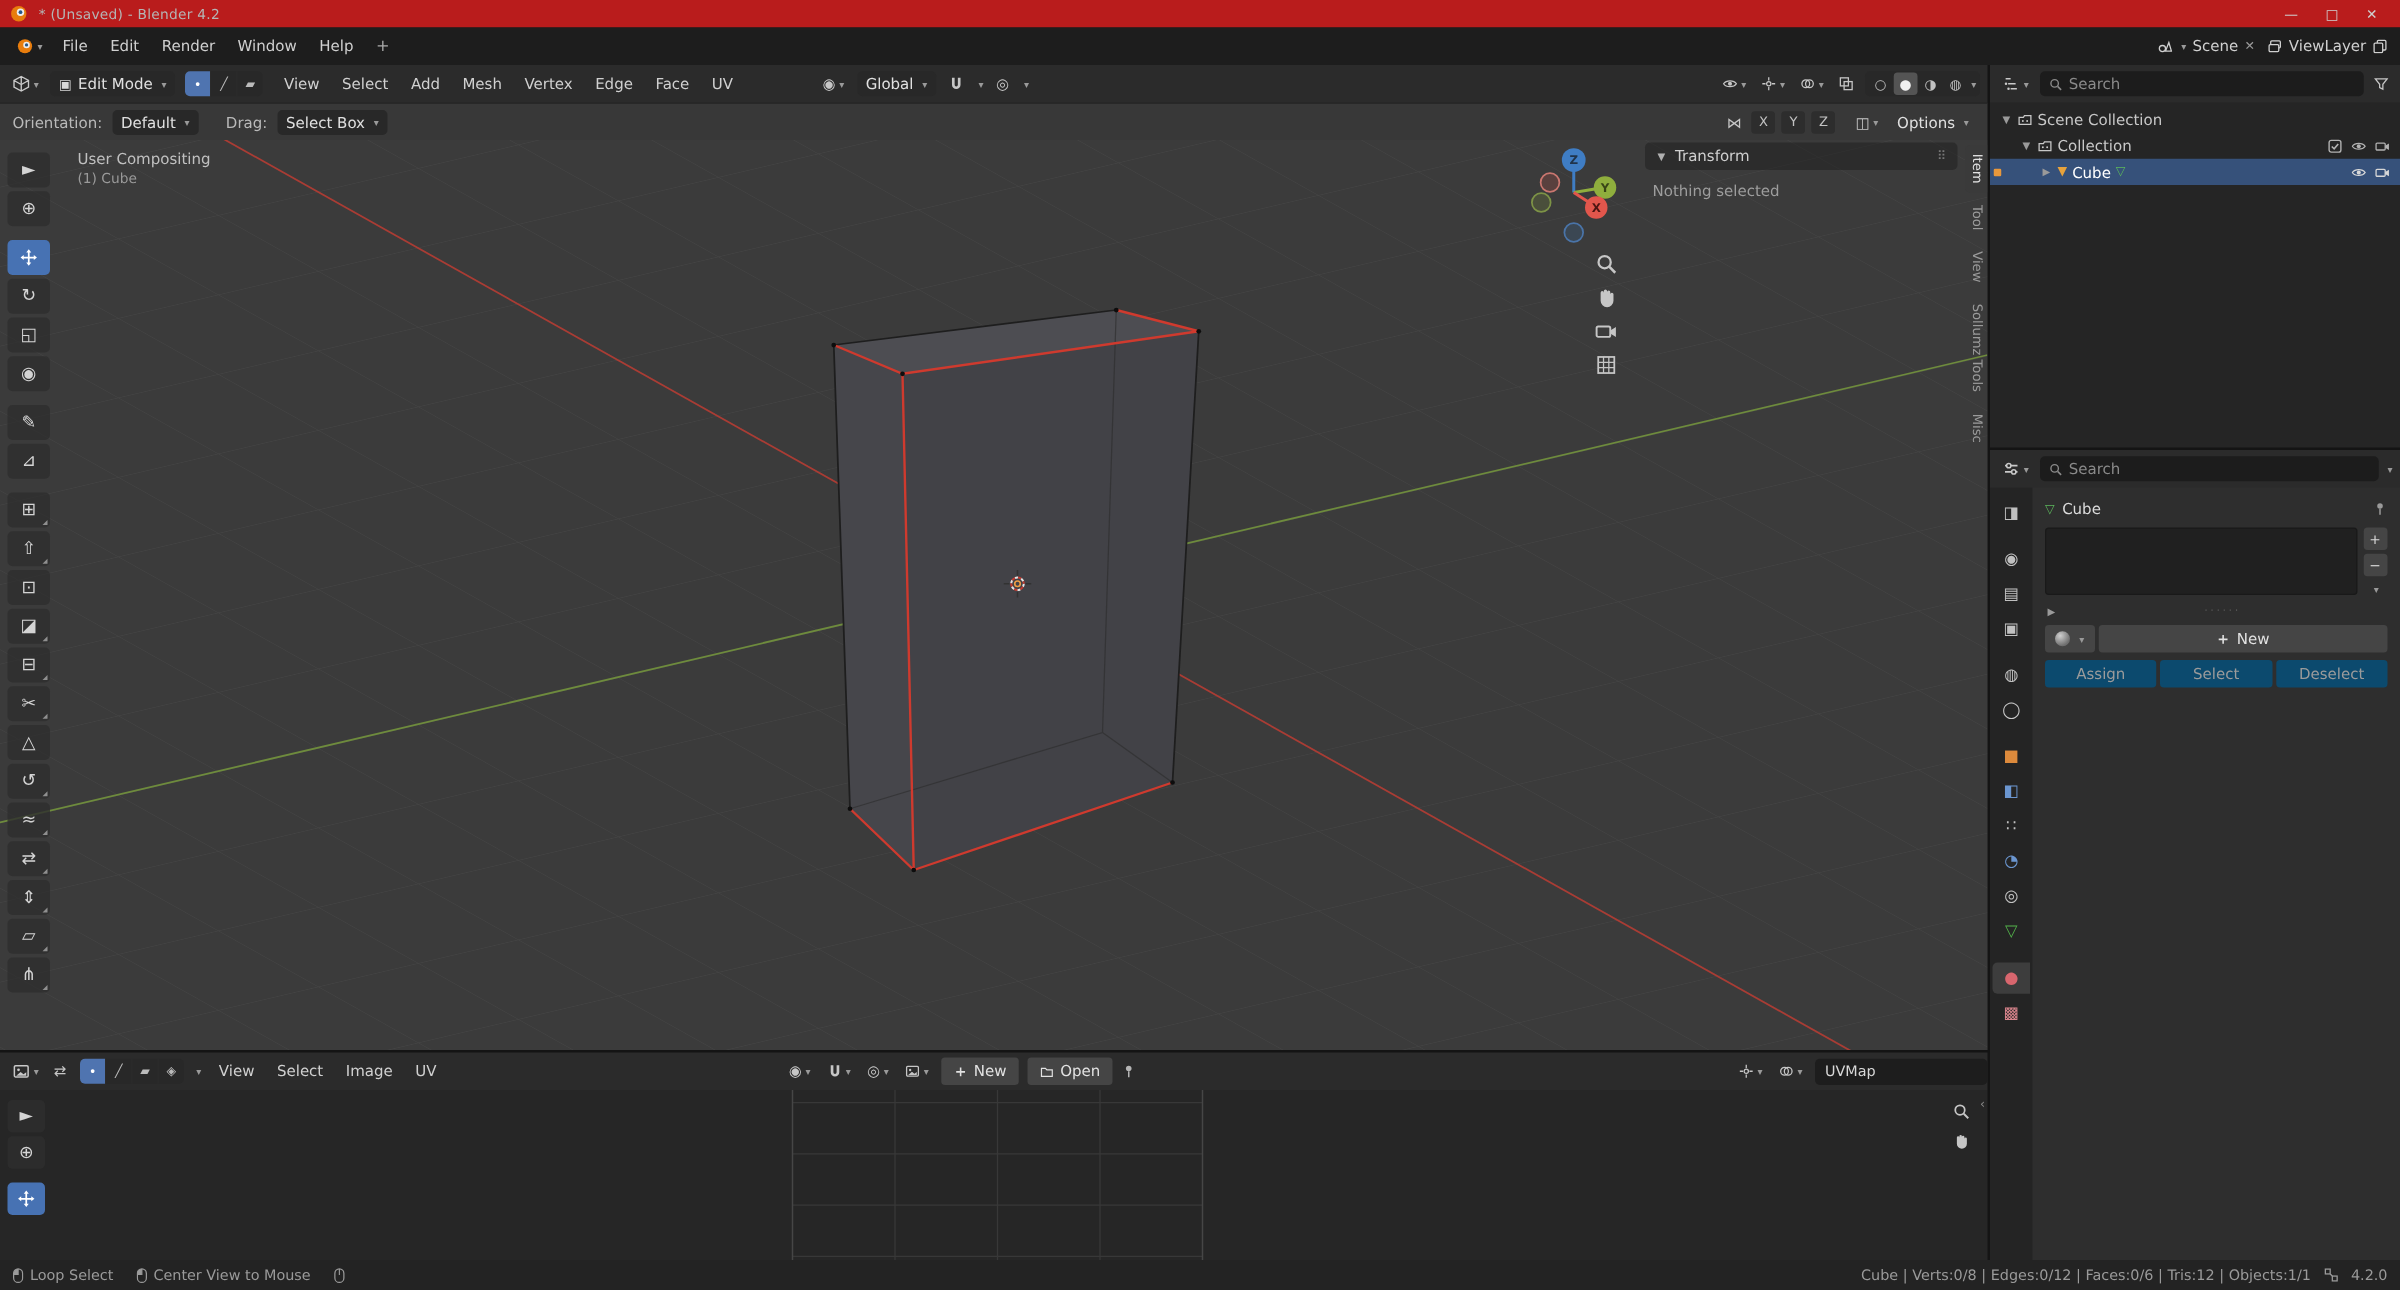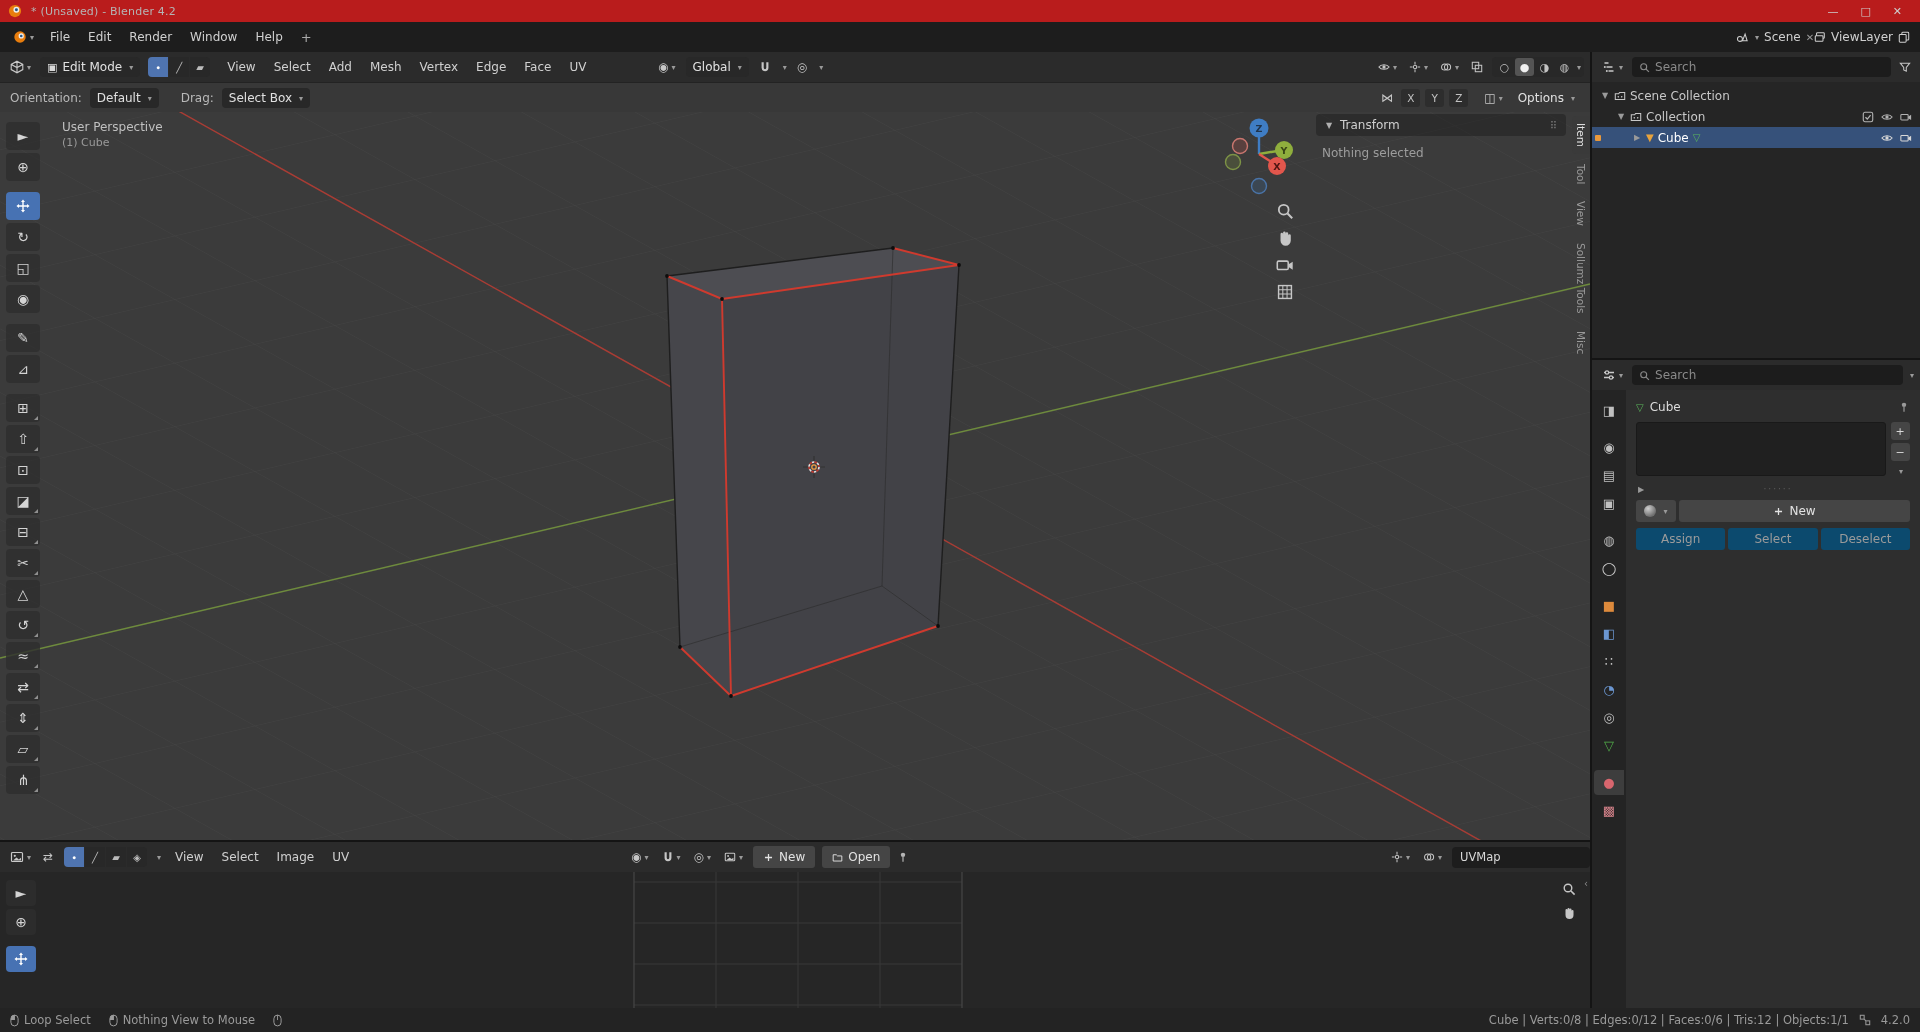--- a/index.html
+++ b/index.html
@@ -16,21 +16,21 @@
 .win-controls{margin-left:auto;display:flex;gap:22px;padding-right:10px;color:#cfcfcf;font-size:11px}
 
 .menubar{height:30px;background:#1d1d1d;display:flex;align-items:center;padding:0 6px;position:relative}
 .blender-menu-btn{display:flex;align-items:center;padding:0 7px;gap:1px}
 .app-menus,.hdr-menus{display:flex;align-items:flex-end}
 .menu-item{padding:4px 9px;border-radius:4px;color:#d0d0d0;white-space:nowrap;cursor:default}
 .ws-tabs{display:flex;align-items:flex-end;height:100%;margin-left:12px}
 .ws-tab{padding:6px 11px 7px;border-radius:5px 5px 0 0;color:#a9a9a9;white-space:nowrap}
 .ws-tab.active{background:#3d3d3d;color:#eaeaea}
 .ws-add{padding:0 9px;color:#a9a9a9;font-size:13px}
-.mb-right{margin-left:auto;display:flex;align-items:center;padding-right:4px}
+.mb-right{margin-left:auto;display:flex;align-items:center;gap:10px;padding-right:4px}
 .id-field{display:flex;align-items:center;gap:5px;color:#d0d0d0}
 .id-field .x{color:#9a9a9a;font-size:10px}
 
 .main{display:flex;gap:2px;height:956px;background:#141414}
 .left-col{width:1590px;display:flex;flex-direction:column;gap:2px}
 .right-col{flex:1;display:flex;flex-direction:column;gap:2px}
 
 .viewport-editor{height:788px;display:flex;flex-direction:column}
 .vp-header{height:30px;background:#2b2b2b;display:flex;align-items:center;gap:5px;padding:0 6px;position:relative;z-index:3}
 .hdr-btn{display:flex;align-items:center;gap:1px;padding:2px 4px;border-radius:3px;color:#c9c9c9}
@@ -416,21 +416,21 @@
           </g>
           <g transform="translate(814,355)">
             <path d="M0 -11 V-6.5 M0 6.5 V11 M-11 0 H-6.5 M6.5 0 H11" stroke="#323232" stroke-width="1.2"></path>
             <circle r="5" fill="none" stroke="#e3e3e3" stroke-width="1.6" stroke-dasharray="2.6 2.6"></circle>
             <circle r="5" fill="none" stroke="#c23a30" stroke-width="1.6" stroke-dasharray="2.6 2.6" stroke-dashoffset="2.6"></circle>
             <circle r="2.2" fill="none" stroke="#ef9d45" stroke-width="1.3"></circle>
           </g>
         </svg>
 
         <div class="vp-info">
-          <div class="l1">User Perspective</div>
+          <div class="l1">User Compositing</div>
           <div class="l2">(1) Cube</div>
         </div>
 
         <div class="vp-toolbar">
             <div class="tool-btn">
               <span class="tglyph">►</span>
             </div>
             <div class="tool-btn">
               <span class="tglyph">⊕</span>
             </div>
@@ -843,21 +843,21 @@
     <span class="sb-item">
       <svg class="ico12" style="width:9px;height:13px">
           <use href="#sym-mouse-l"></use>
         </svg>
       <span>Loop Select</span>
     </span>
     <span class="sb-item">
       <svg class="ico12" style="width:9px;height:13px">
           <use href="#sym-mouse-l"></use>
         </svg>
-      <span>Nothing View to Mouse</span>
+      <span>Center View to Mouse</span>
     </span>
     <span class="sb-item">
       <svg class="ico12" style="width:9px;height:13px">
           <use href="#sym-mouse"></use>
         </svg>
     </span>
   </div>
   <div class="sb-right">
     <span>Cube | Verts:0/8 | Edges:0/12 | Faces:0/6 | Tris:12 | Objects:1/1</span>
     <svg class="ico12">

